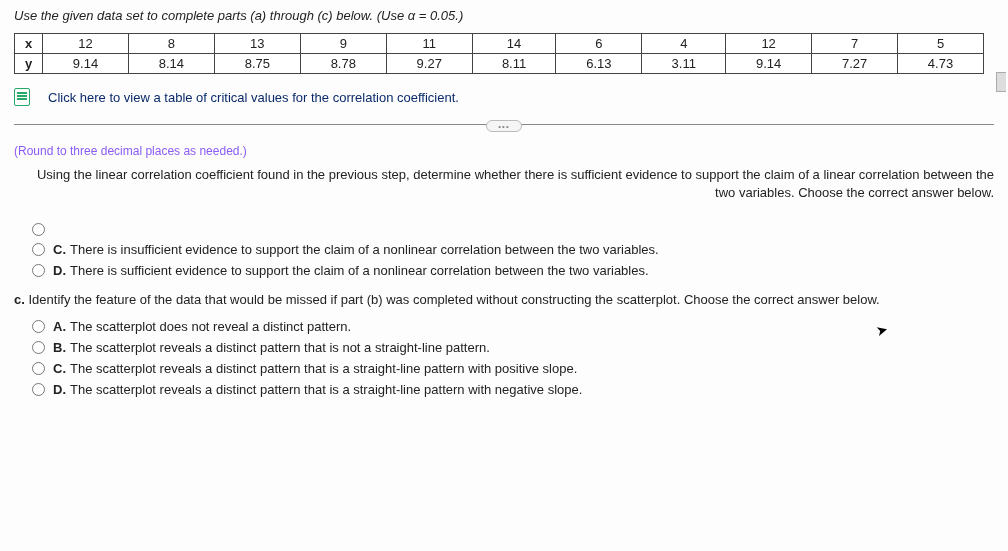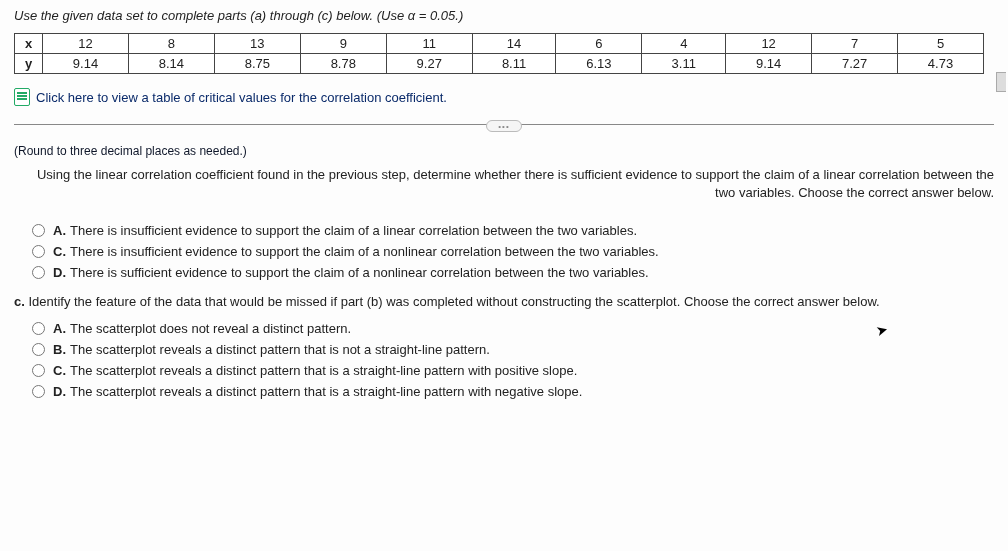--- a/index.html
+++ b/index.html
@@ -24,21 +24,21 @@
     text-align: center;
     padding: 2px 6px;
     font-weight: normal;
     font-size: 13px;
     background: #fff;
   }
   table.data .hdr { font-weight: bold; width: 28px; }
   .link-row {
     display: flex;
     align-items: center;
-    gap: 6px;
+    gap: 18px;
     margin-bottom: 18px;
   }
   .file-icon {
     width: 16px; height: 18px;
     display: inline-block;
     border: 1px solid #2a6;
     border-radius: 2px;
     position: relative;
     background: #fff;
   }
@@ -55,21 +55,21 @@
     width: 36px; height: 12px;
     margin: -7px auto 12px auto;
     background: #f5f5f5;
     border: 1px solid #bbb;
     border-radius: 6px;
     font-size: 8px;
     color: #888;
     display: flex; align-items: center; justify-content: center;
     letter-spacing: 1px;
   }
-  .cutoff { color: #0f172a; font-size: 12px; margin-bottom: 8px; }
+  .cutoff { color: #8b5cf6; font-size: 12px; margin-bottom: 8px; }
   .question { margin-bottom: 22px; line-height: 1.35; text-align: right; }
   .options { margin-left: 18px; margin-bottom: 14px; }
   .option {
     display: flex;
     align-items: center;
     gap: 8px;
     margin: 6px 0;
     cursor: pointer;
   }
   .radio {
@@ -156,21 +156,20 @@
 <hr class="sep">
 <div class="divider-pill">•••</div>
 
 <div class="cutoff">(Round to three decimal places as needed.)</div>
 
 <div class="question">Using the linear correlation coefficient found in the previous step, determine whether there is sufficient evidence to support the claim of a linear correlation between the two variables. Choose the correct answer below.</div>
 
 <div class="options">
   <div class="option">
     <span class="radio"></span>
-    <span><span class="opt-label">A.</span><span>There is insufficient evidence to support the claim of a linear correlation between the two variables.</span></span>
   </div>
   <div class="option">
     <span class="radio"></span>
     <span><span class="opt-label">C.</span><span>There is insufficient evidence to support the claim of a nonlinear correlation between the two variables.</span></span>
   </div>
   <div class="option">
     <span class="radio"></span>
     <span><span class="opt-label">D.</span><span>There is sufficient evidence to support the claim of a nonlinear correlation between the two variables.</span></span>
   </div>
 </div>

